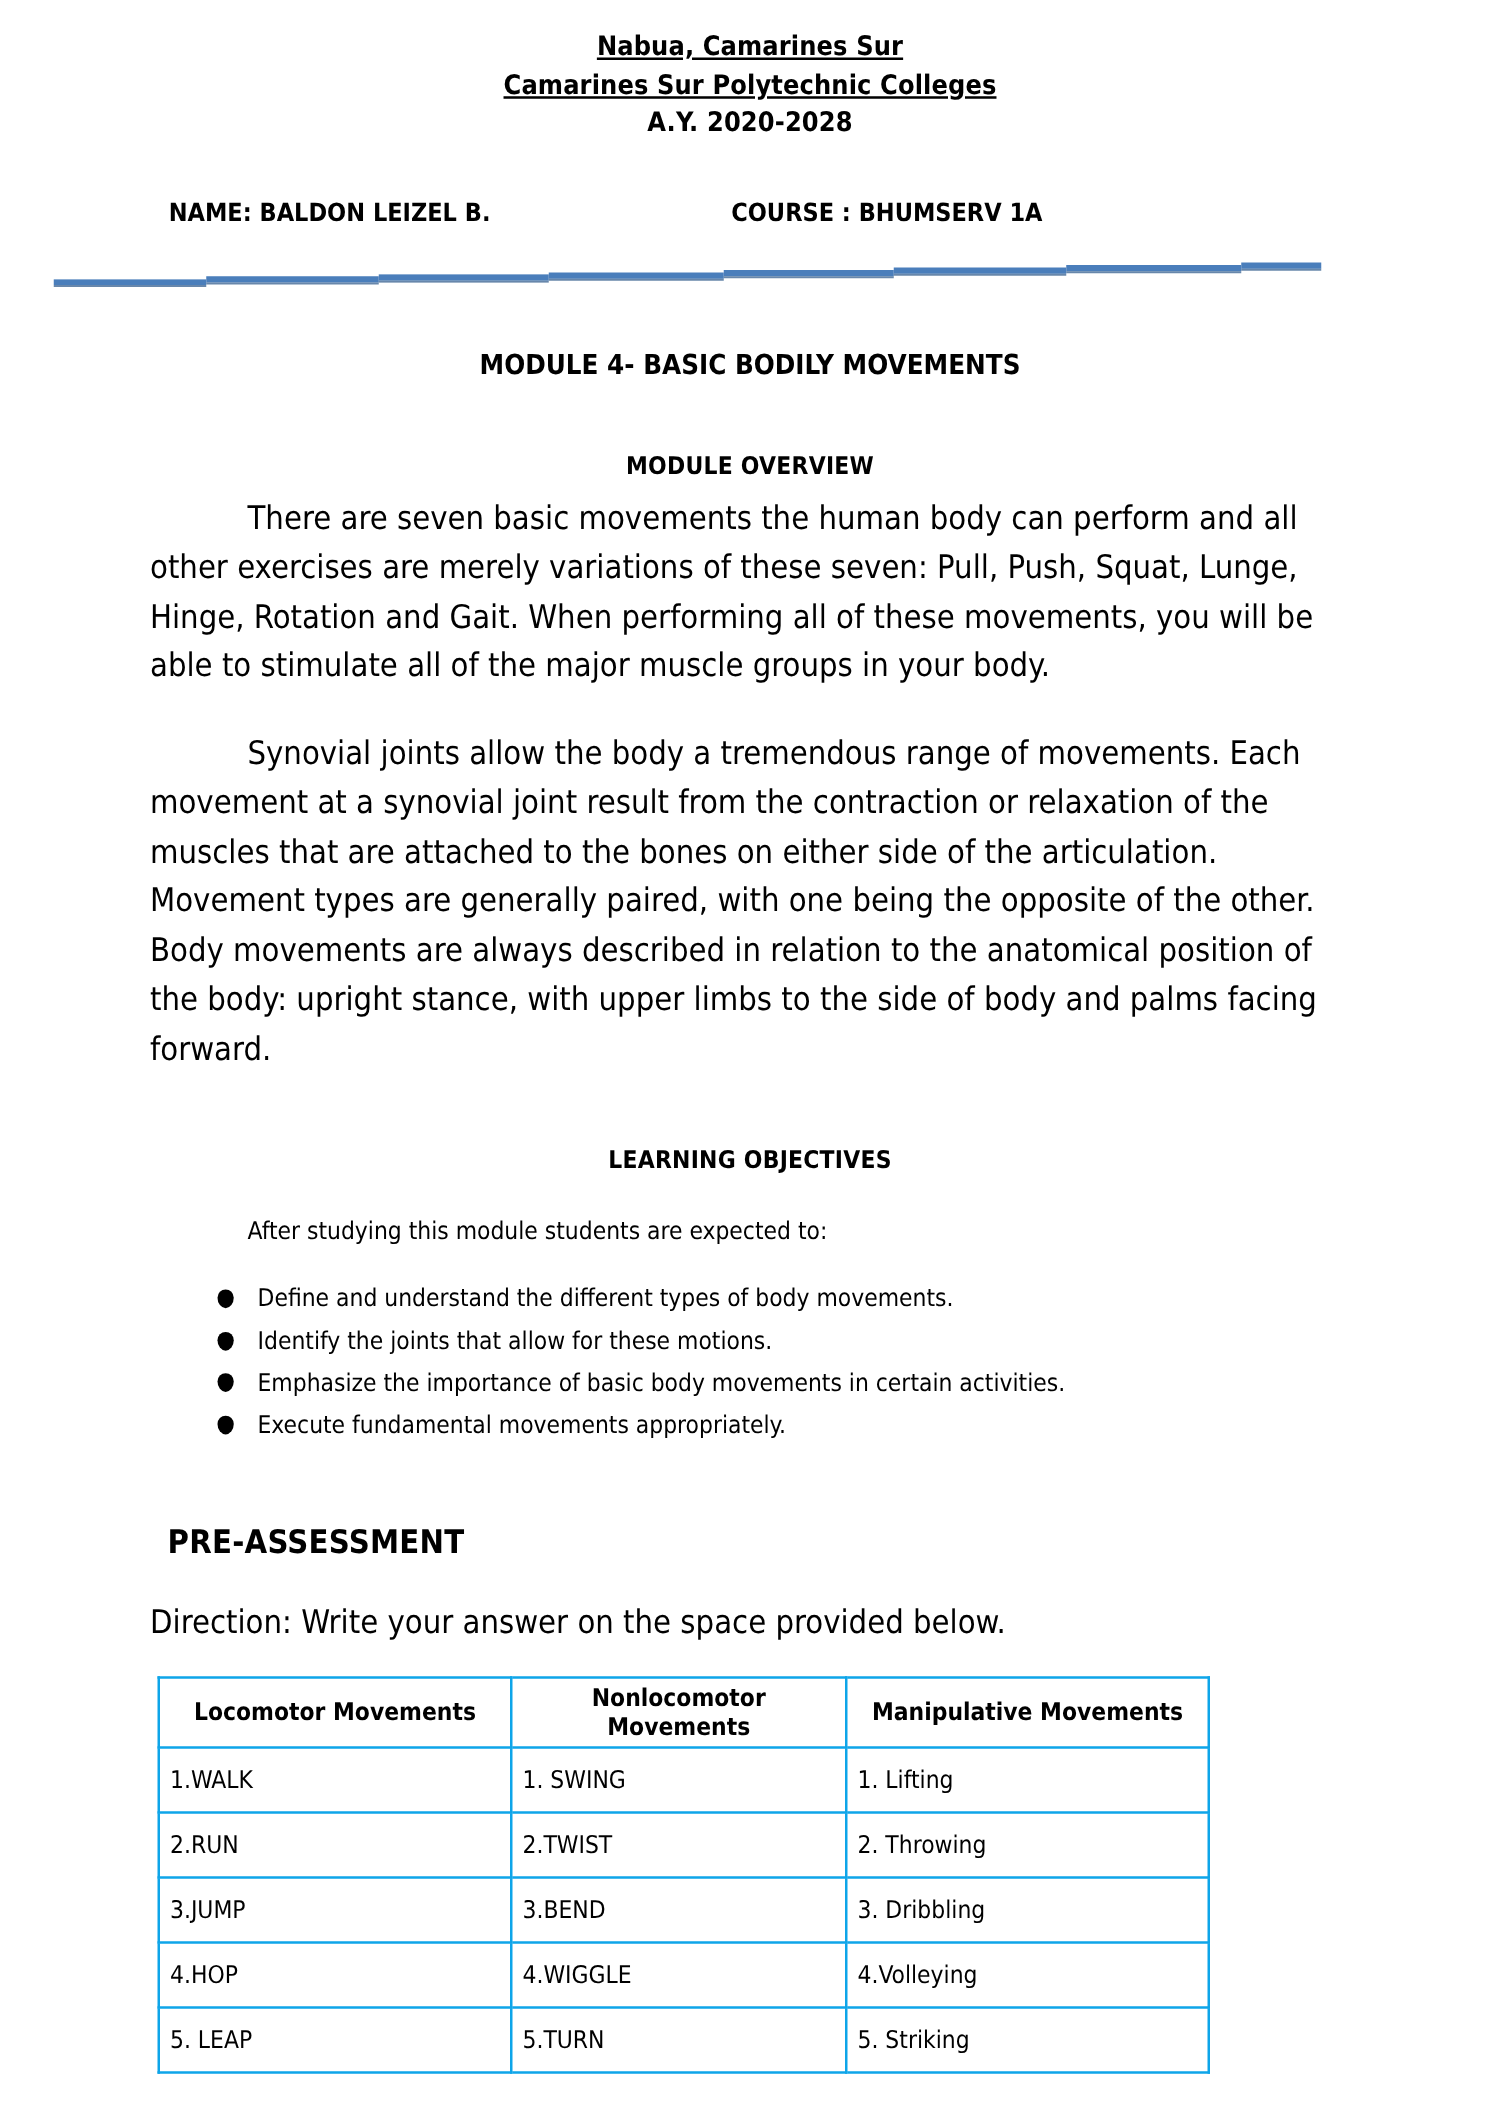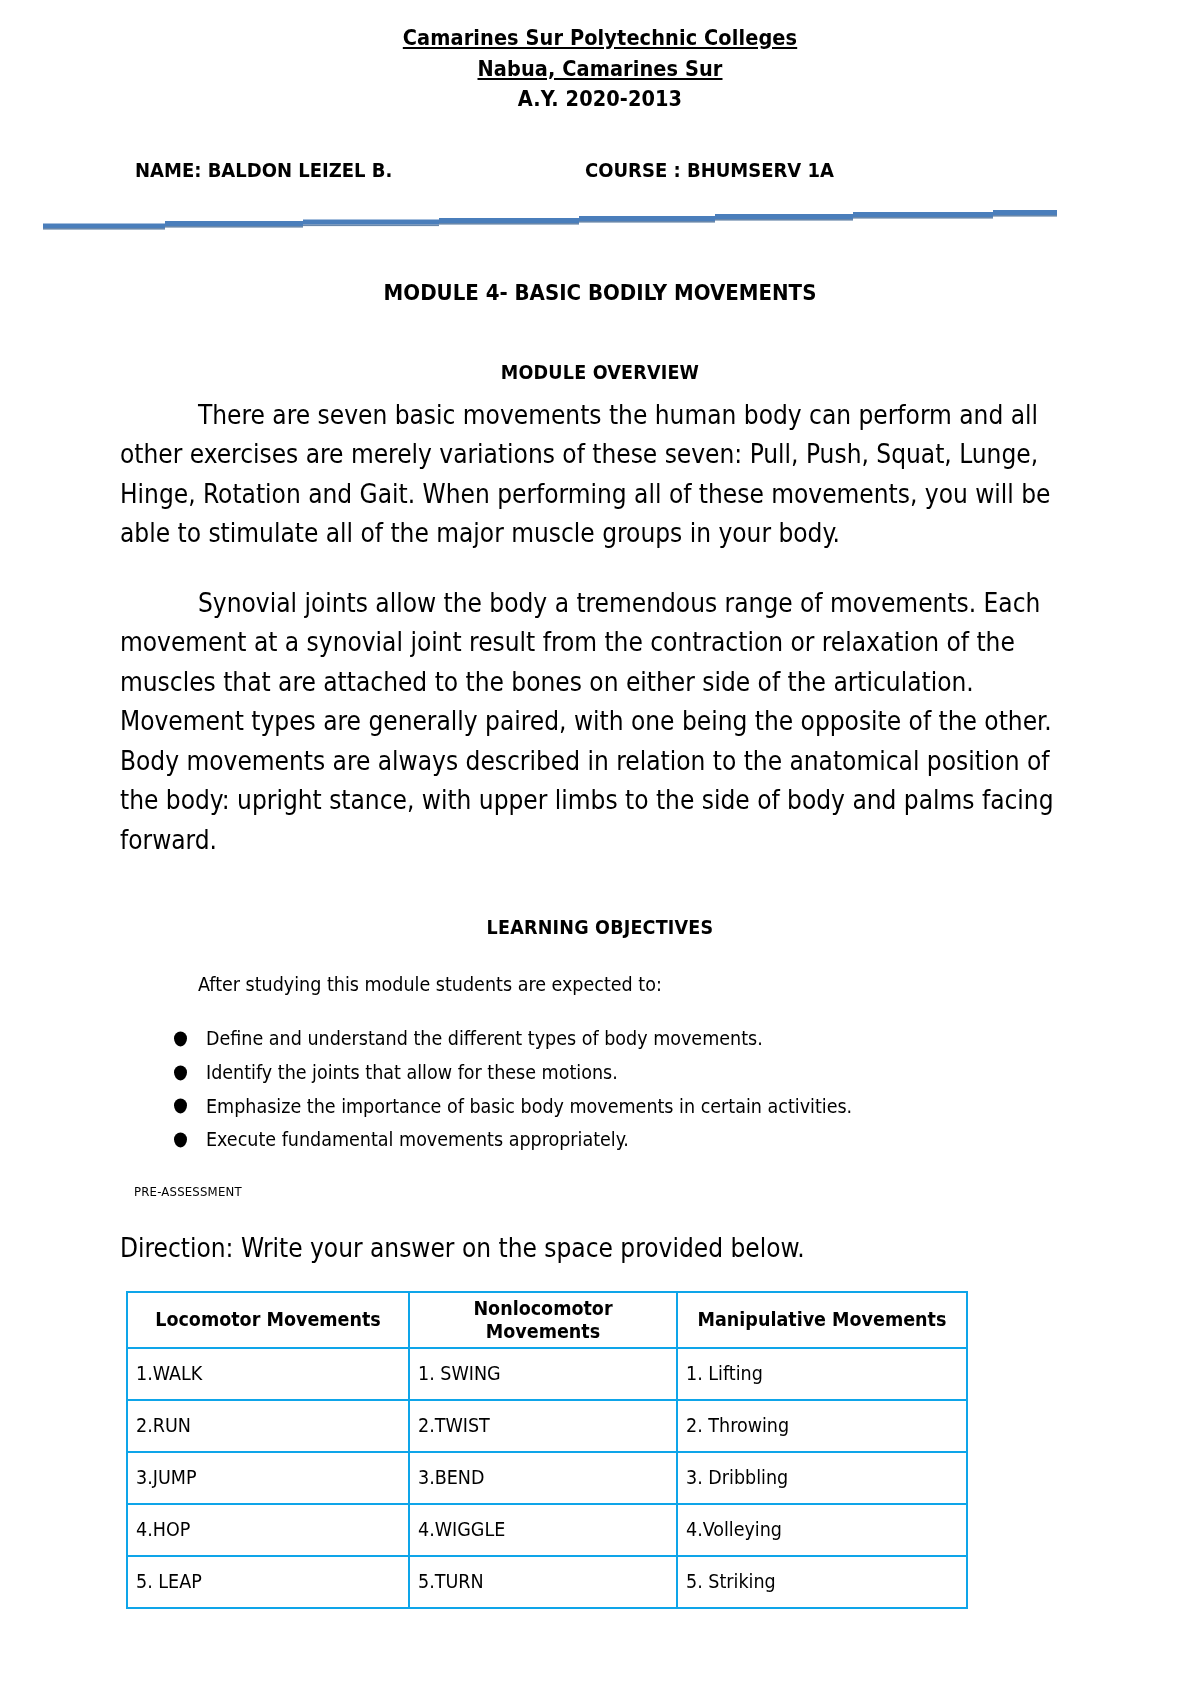--- a/index.html
+++ b/index.html
@@ -124,23 +124,23 @@
     left: 6px;
     top: 50%;
     transform: translateY(-50%);
     width: 13px;
     height: 15px;
     background: #000;
     border-radius: 50% 50% 50% 50% / 45% 45% 55% 55%;
   }
 
   .preassess-head {
-    font-size: 13px;
-    font-weight: normal;
-    margin-top: 27px;
+    font-size: 26px;
+    font-weight: bold;
+    margin-top: 62px;
     padding-left: 14px;
     letter-spacing: 0.2px;
   }
   .direction {
     font-size: 26px;
     margin-top: 34px;
   }
 
   
   table.pretable {
@@ -170,23 +170,23 @@
   table.pretable col.c1 { width: 282px; }
   table.pretable col.c2 { width: 268px; }
   table.pretable col.c3 { width: 290px; }
 </style>
 </head>
 <body>
 
 <div class="page">
 
   <div class="doc-header">
+    <div class="hline l2"><span class="u">Nabua, Camarines Sur</span></div>
     <div class="hline l1"><span class="u">Camarines Sur Polytechnic Colleges</span></div>
-    <div class="hline l2"><span class="u">Nabua, Camarines Sur</span></div>
-    <div class="hline l3"><span>A.Y. 2020-2013</span></div>
+    <div class="hline l3"><span>A.Y. 2020-2028</span></div>
   </div>
 
   <div class="idline">
     <div class="name">NAME: BALDON LEIZEL B.</div>
     <div class="course">COURSE : BHUMSERV 1A</div>
   </div>
 
   <div class="rule-wrap">
     <svg width="1200" height="30" viewBox="0 0 1200 30" xmlns="http://www.w3.org/2000/svg">
       <g fill="#4a7ebb">

